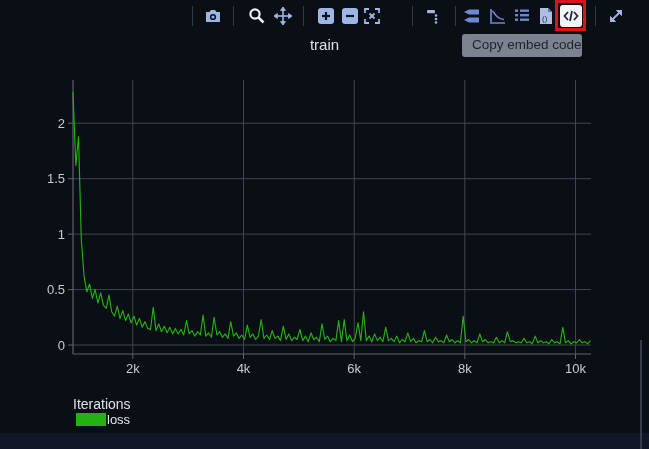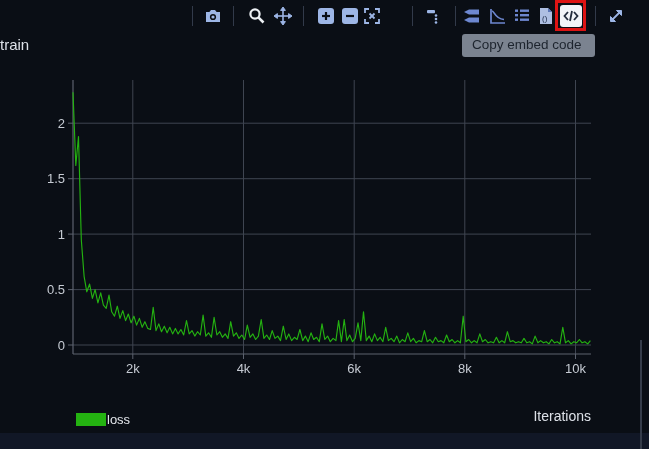--- a/index.html
+++ b/index.html
@@ -24,33 +24,33 @@
   #embed-btn{
     position:absolute;left:560px;top:5px;width:22px;height:22px;border:0;padding:0;
     background:#f2f4f8;border-radius:3px;display:flex;align-items:center;
     justify-content:center;cursor:pointer;
   }
   #red-box{
     position:absolute;left:555px;top:0px;width:31px;height:31px;
     border:3px solid #dd1414;pointer-events:none;
   }
   #tooltip{
-    position:absolute;left:462px;top:34px;height:23px;padding:3px 13px 0 10px;
+    position:absolute;left:462px;top:34px;height:23px;padding:3px 0 0 10px;
     background:#7b8390;color:#1d242e;font-size:13.5px;border-radius:3px;
     white-space:nowrap;
   }
   
   #chart-title{
-    position:absolute;left:0;top:36px;width:649px;text-align:left;
+    position:absolute;left:0;top:36px;width:649px;text-align:center;
     font-size:15px;color:#dde1e8;
   }
   #plot-svg{position:absolute;left:0;top:60px;}
   .tick-label{fill:#c6cbd3;font-size:13px;font-family:"Liberation Sans",sans-serif;}
   #x-axis-title{
-    position:absolute;left:73px;top:408px;width:518px;text-align:right;
+    position:absolute;left:73px;top:396px;width:518px;text-align:left;
     font-size:14px;color:#dde1e8;
   }
   
   #legend{
     position:absolute;left:76px;top:412px;display:flex;align-items:center;
     gap:1px;cursor:pointer;
   }
   #legend-swatch{width:30px;height:13px;background:#24b211;}
   #legend-label{font-size:13px;color:#e4e7ec;}
   

